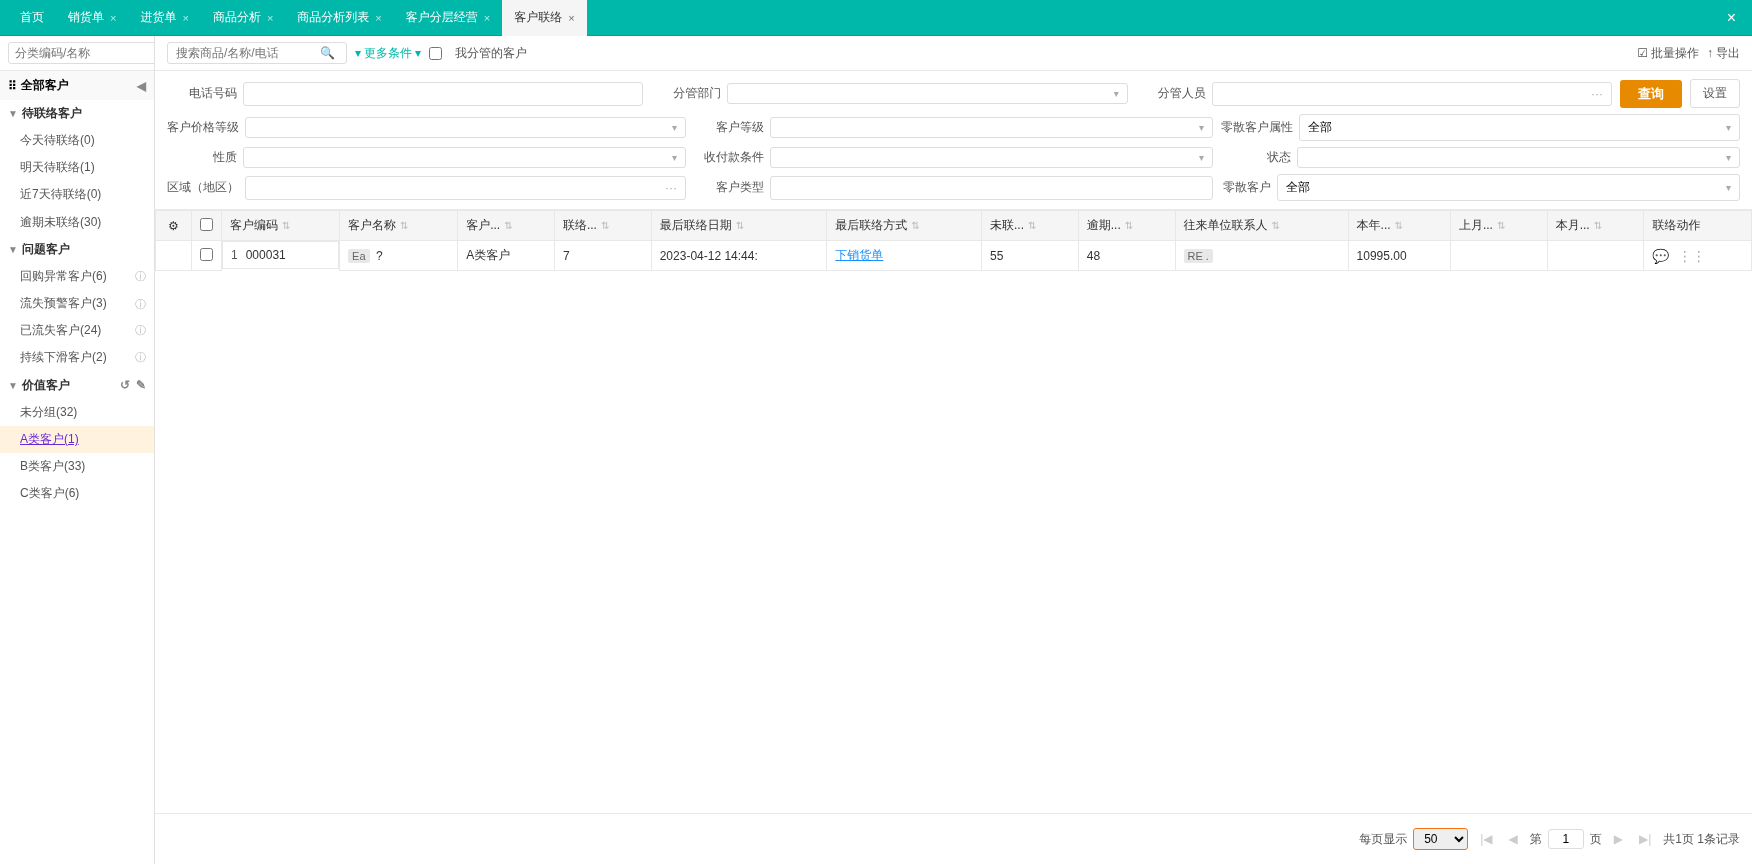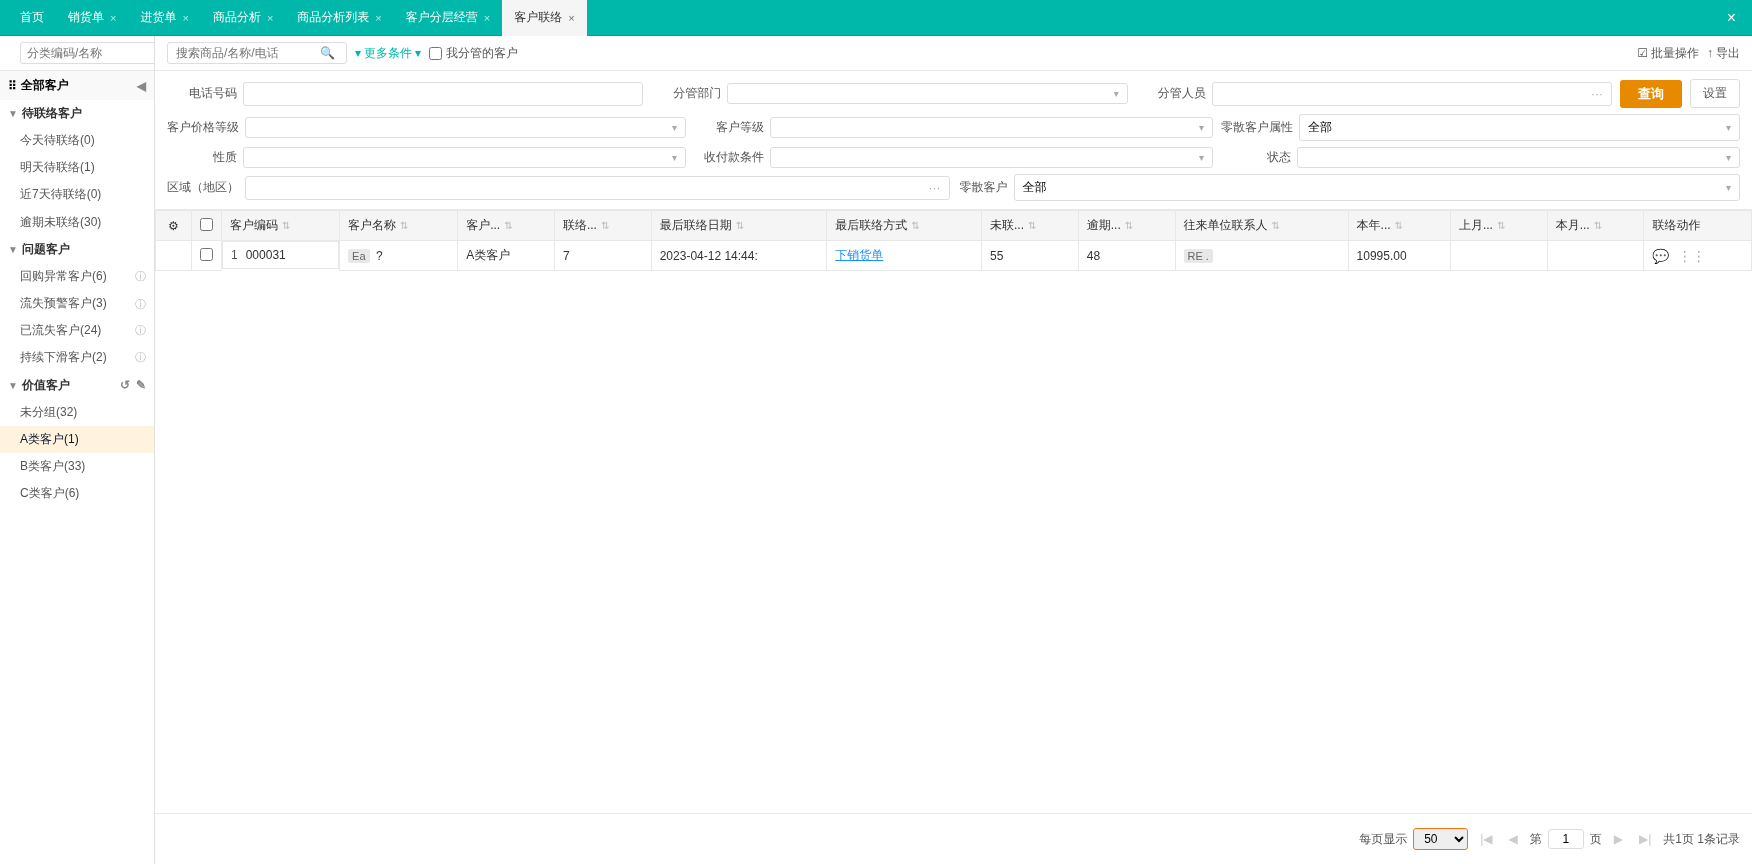--- a/index.html
+++ b/index.html
@@ -22,21 +22,21 @@
 
     
     .main-layout { display: flex; height: calc(864px - 36px); }
 
     
     .sidebar {
       width: 155px; background: #fff; border-right: 1px solid #e0e0e0;
       display: flex; flex-direction: column; overflow-y: auto;
     }
     .sidebar-search {
-      display: flex; align-items: center; padding: 6px 20px; border-bottom: 1px solid #e8e8e8;
+      display: flex; align-items: center; padding: 6px 8px; border-bottom: 1px solid #e8e8e8;
     }
     .sidebar-search input {
       border: 1px solid #ddd; border-radius: 3px; padding: 3px 6px; flex: 1; font-size: 12px; color: #999;
     }
 
     .sidebar-header {
       display: flex; align-items: center; justify-content: space-between;
       padding: 6px 8px; font-weight: bold; background: #f9f9f9;
     }
     .sidebar-header .title { display: flex; align-items: center; gap: 4px; font-size: 13px; }
@@ -44,39 +44,39 @@
 
     .sidebar-group { }
     .sidebar-group-label {
       display: flex; align-items: center; padding: 5px 8px; color: #333; font-weight: bold;
       cursor: pointer; gap: 4px;
     }
     .sidebar-group-label .arrow { color: #888; font-size: 10px; }
     .sidebar-item {
       padding: 4px 8px 4px 20px; color: #555; cursor: pointer; line-height: 1.6;
     }
-    .sidebar-item.active { background: #fff3e0; color: #0f172a; }
+    .sidebar-item.active { background: #fff3e0; color: #6d28d9; text-decoration: underline; }
 
     
     .content { flex: 1; display: flex; flex-direction: column; overflow: hidden; }
 
     
     .filter-bar {
       display: flex; align-items: center; padding: 6px 12px; background: #fff;
       border-bottom: 1px solid #e8e8e8; gap: 8px;
     }
     .filter-search {
       display: flex; align-items: center; border: 1px solid #ddd; border-radius: 3px;
       padding: 3px 8px; gap: 4px; min-width: 180px;
     }
     .filter-search input { border: none; outline: none; font-size: 12px; color: #999; width: 140px; }
     .filter-more {
       display: flex; align-items: center; gap: 3px; color: #00b8a9; cursor: pointer;
     }
-    .filter-mine { display: flex; align-items: center; gap: 4px; color: #555; cursor: pointer; }
+    .filter-mine { display: flex; align-items: center; gap: 13px; color: #555; cursor: pointer; }
     .filter-mine input[type=checkbox] { cursor: pointer; }
     .filter-spacer { flex: 1; }
     .btn-batch { color: #555; cursor: pointer; display: flex; align-items: center; gap: 3px; }
     .btn-export { color: #555; cursor: pointer; display: flex; align-items: center; gap: 3px; }
 
     
     .advanced-filter {
       background: #fff; border-bottom: 1px solid #e8e8e8; padding: 8px 12px;
     }
     .filter-row { display: flex; align-items: center; gap: 8px; margin-bottom: 6px; }
@@ -353,20 +353,24 @@
 
       <div class="filter-row">
         <div class="filter-field">
           <span class="filter-label">区域（地区）</span>
           <div class="filter-input">
             <span></span>
               <span style="color:#aaa;">···</span>
           </div>
         </div>
         <div class="filter-field">
+          <span class="filter-label">客户类型</span>
+          <input type="text" style="flex: 1 1 0%; border: 1px solid rgb(221, 221, 221); border-radius: 3px; padding: 4px 8px; font-size: 12px; min-width: 160px;">
+        </div>
+        <div class="filter-field">
           <span class="filter-label" style="min-width:50px;">零散客户</span>
           <div class="filter-input" style="flex:1;">
             <span>全部</span>
             <span class="arrow">▾</span>
           </div>
         </div>
       </div>
     </div>
 
     <div class="table-container">

